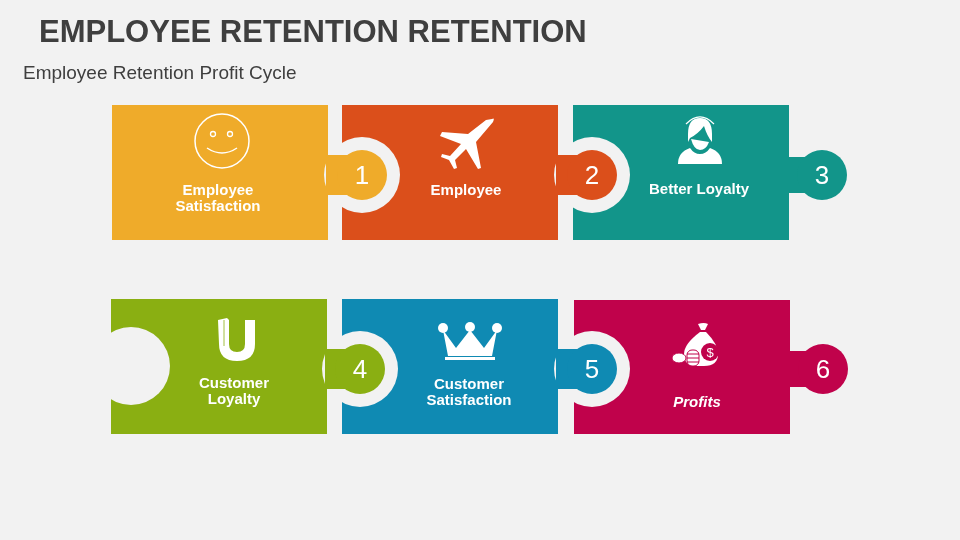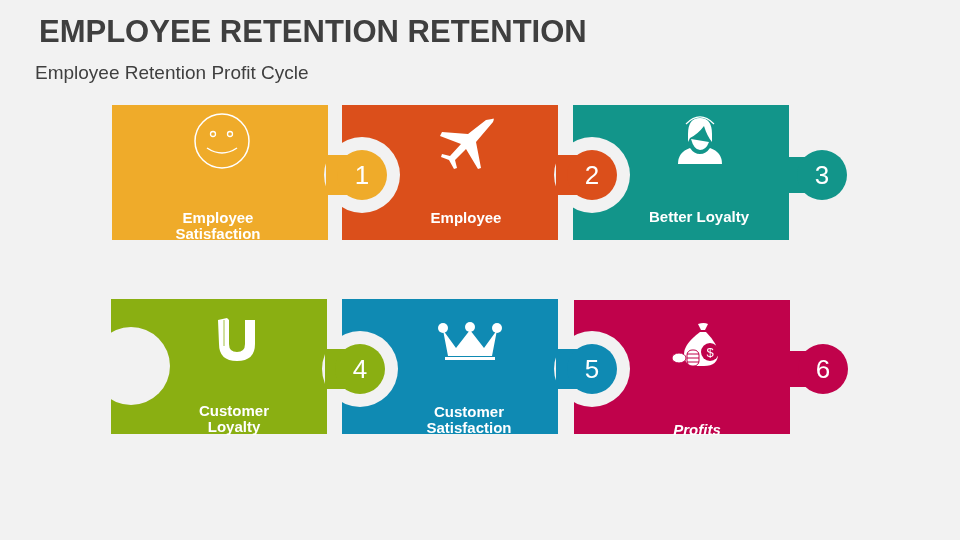--- a/index.html
+++ b/index.html
@@ -1,24 +1,24 @@
 <!DOCTYPE html>
 <html><head>
 <meta charset="utf-8">
 <style>
   html,body{margin:0;padding:0;}
   body{width:960px;height:540px;background:#f2f2f2;position:relative;overflow:hidden;font-family:"Liberation Sans","DejaVu Sans",sans-serif;}
   .title{position:absolute;left:39px;top:14px;font-size:31px;font-weight:bold;color:#3f3f3f;letter-spacing:0px;white-space:nowrap;}
-  .subtitle{position:absolute;left:35px;top:62px;font-size:19px;color:#3f3f3f;white-space:nowrap;}
+  .subtitle{position:absolute;left:23px;top:62px;font-size:19px;color:#3f3f3f;white-space:nowrap;}
   .block{position:absolute;width:216px;height:135px;}
   .ring{position:absolute;width:76px;height:76px;border-radius:50%;background:#f2f2f2;}
   .neck{position:absolute;width:22px;height:40px;}
   .knob{position:absolute;width:50px;height:50px;border-radius:50%;color:#fff;font-size:26px;display:flex;align-items:center;justify-content:center;}
   .notch{position:absolute;width:78px;height:78px;border-radius:50%;background:#f2f2f2;}
-  .label{position:absolute;width:216px;text-align:center;color:#fff;font-size:15px;font-weight:bold;line-height:16px;margin-top:28px;}
+  .label{position:absolute;width:216px;text-align:center;color:#fff;font-size:15px;font-weight:bold;line-height:16px;}
   .icon{position:absolute;}
 </style>
 </head>
 <body>
 
 <div class="title">EMPLOYEE RETENTION RETENTION</div>
 <div class="subtitle">Employee Retention Profit Cycle</div>
 
 <div class="block" style="left:112px;top:105px;background:#efab2a;"></div>
 

